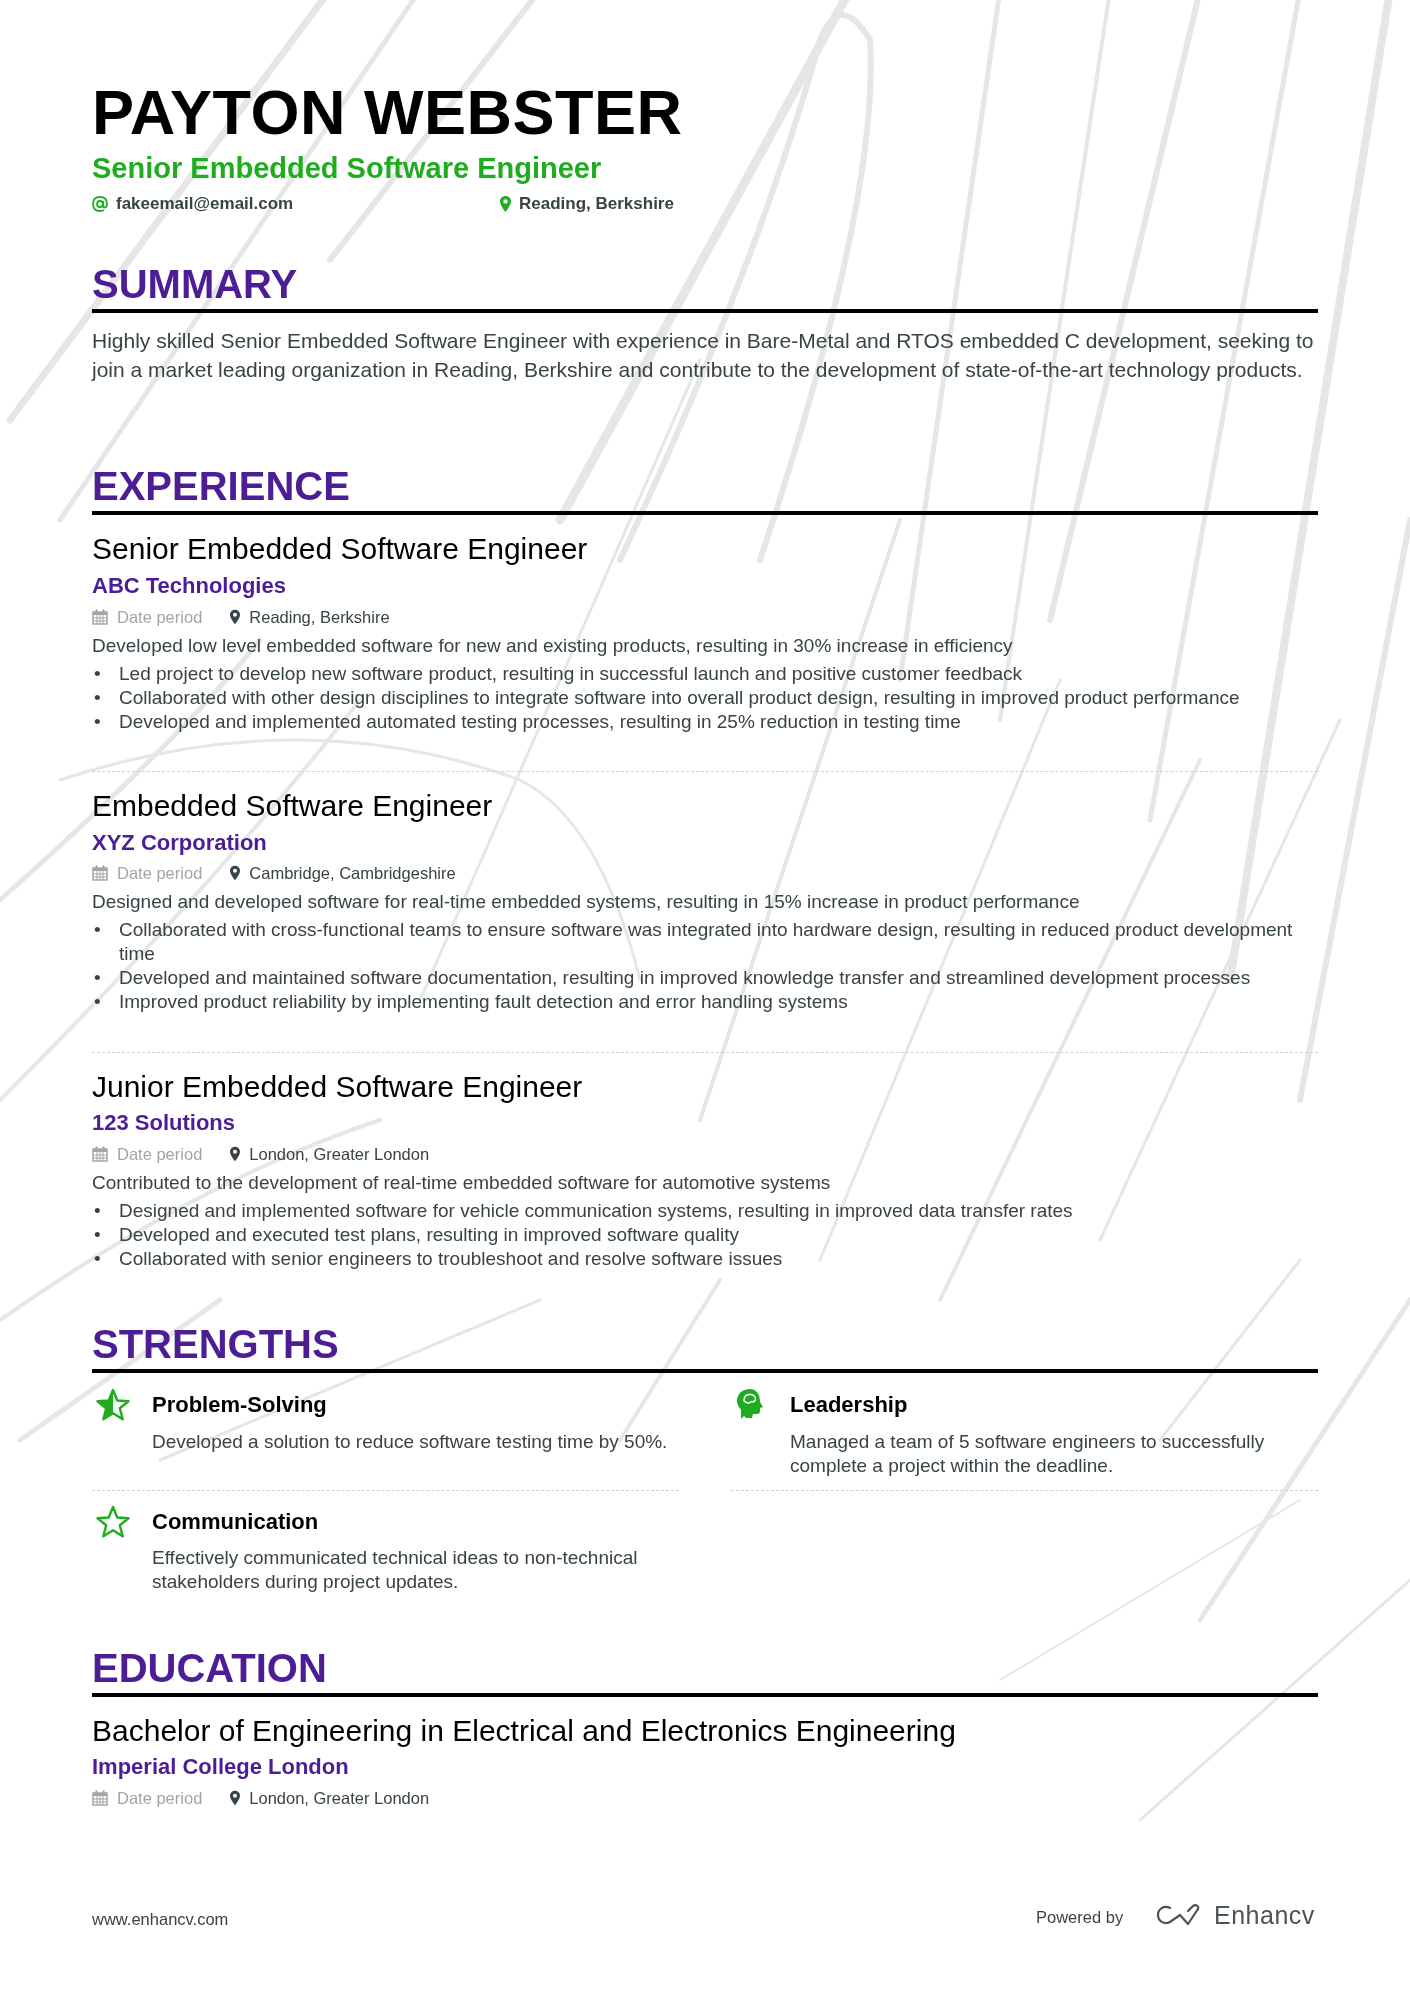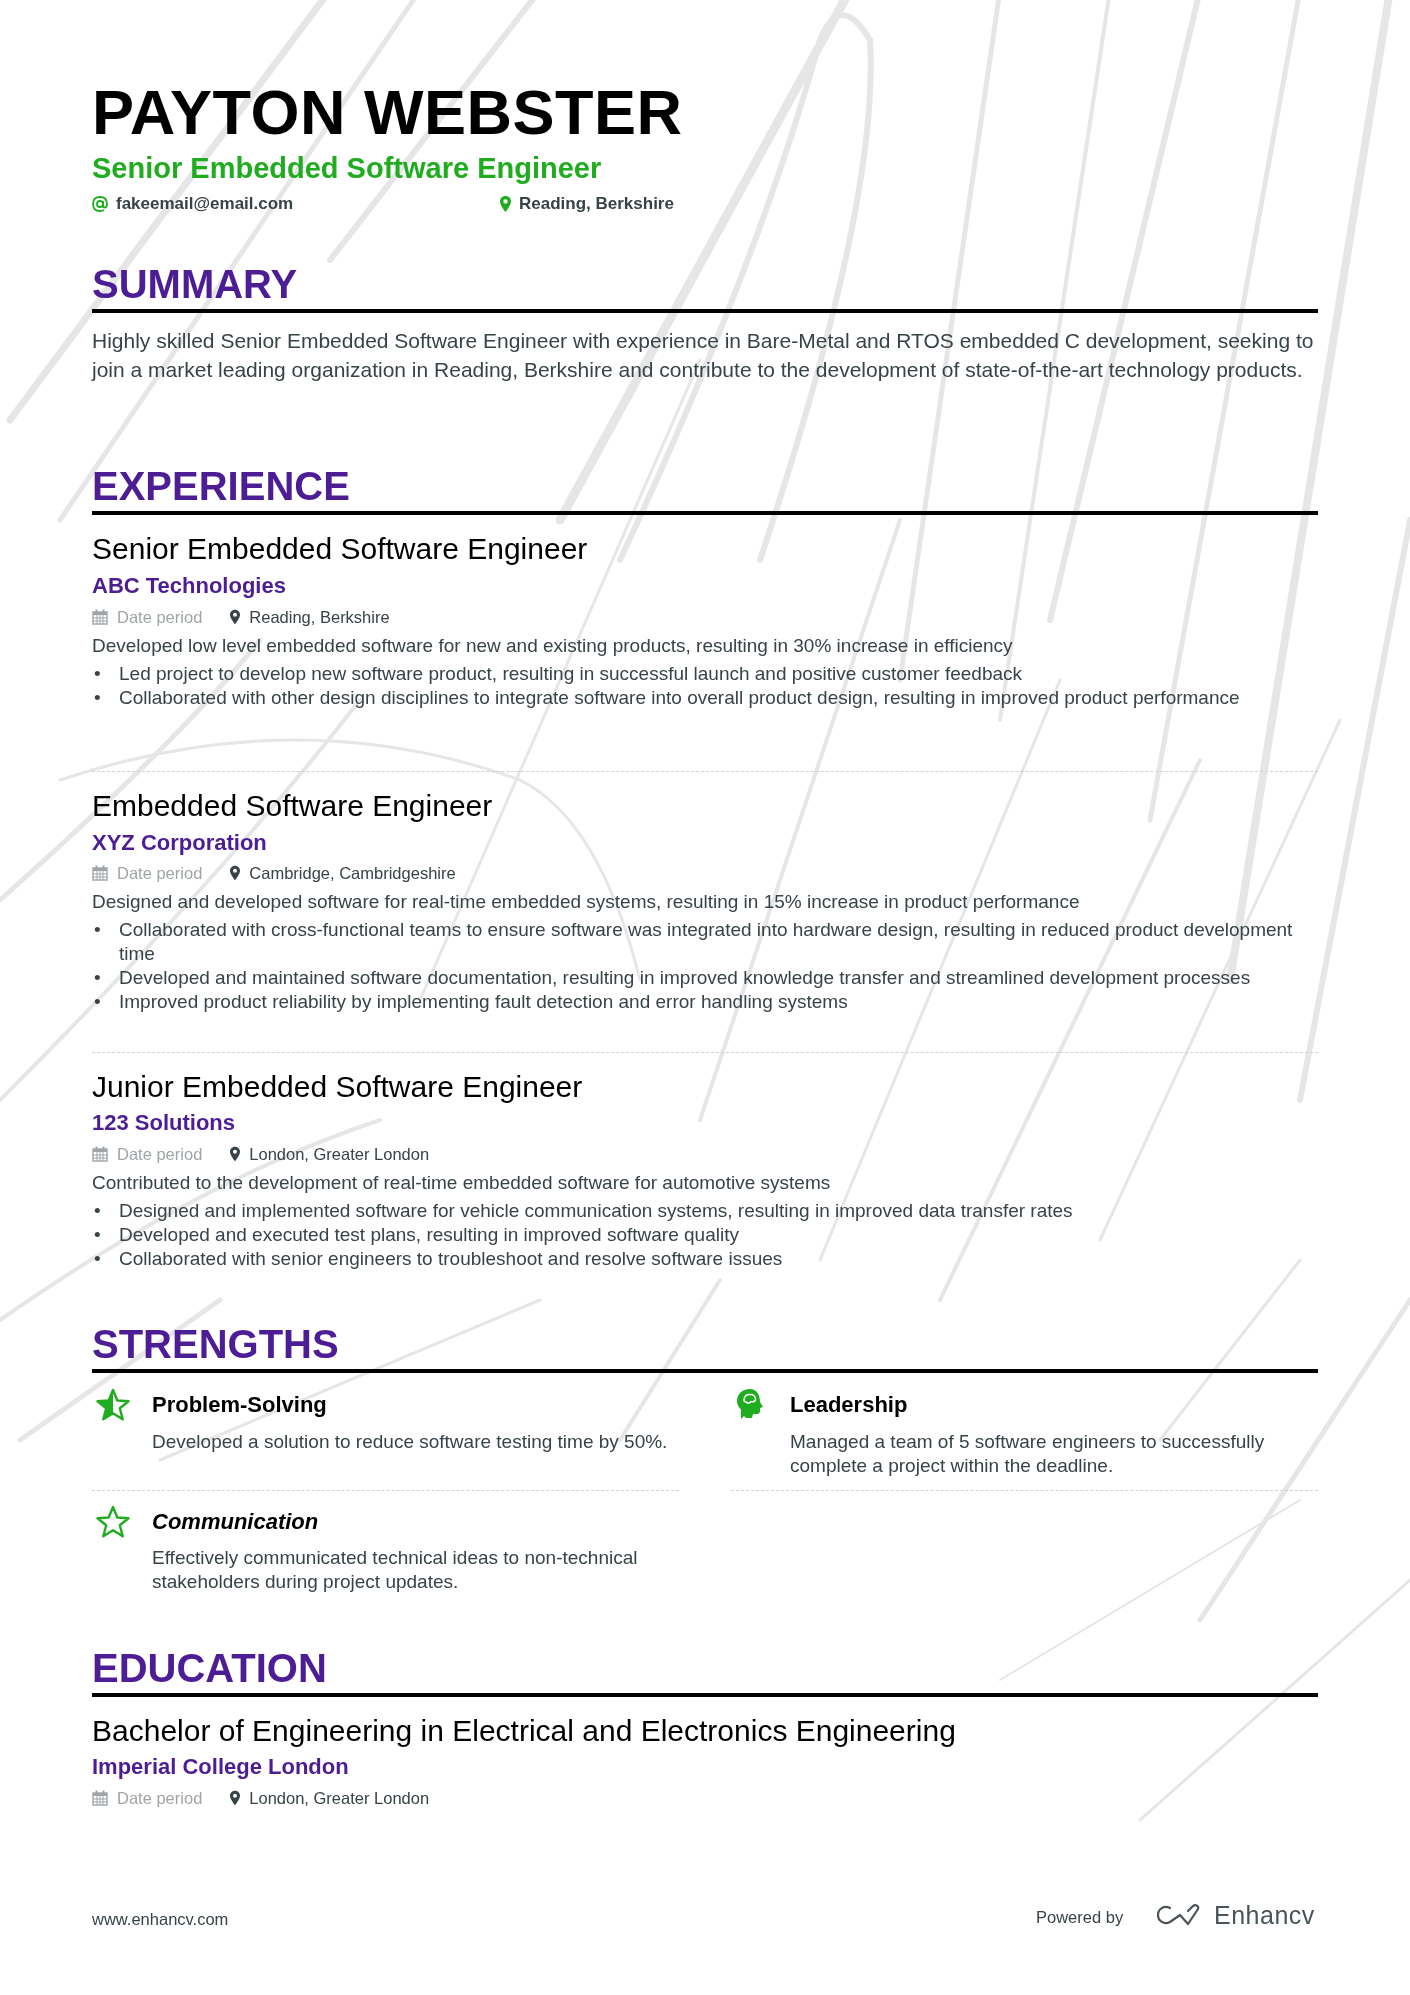--- a/index.html
+++ b/index.html
@@ -113,20 +113,21 @@
   <span class="date">Date period</span>
   <svg class="pin" viewBox="0 0 11 16">
       <path d="M5.5 0 C2.4 0 0 2.4 0 5.4 C0 9.2 5.5 16 5.5 16 C5.5 16 11 9.2 11 5.4 C11 2.4 8.6 0 5.5 0 Z M5.5 7.6 A2.2 2.2 0 1 1 5.5 3.2 A2.2 2.2 0 0 1 5.5 7.6 Z" fill="#384347"></path>
     </svg>
   <span class="loc">Reading, Berkshire</span>
 </div>
 <div class="abs desc" style="top:634px;">Developed low level embedded software for new and existing products, resulting in 30% increase in efficiency</div>
 <ul class="abs bullets" style="top:662px;">
   <li>Led project to develop new software product, resulting in successful launch and positive customer feedback</li>
   <li>Collaborated with other design disciplines to integrate software into overall product design, resulting in improved product performance</li>
+  <li>Developed and implemented automated testing processes, resulting in 25% reduction in testing time</li>
 </ul>
 <div class="abs dash" style="left:92px; top:771px; width:1226px;"></div>
 
 <div class="abs job-title" style="top:788px;">Embedded Software Engineer</div>
 <div class="abs company" style="top:829px;">XYZ Corporation</div>
 <div class="abs meta" style="top:863px;">
   <svg class="cal" viewBox="0 0 16 16">
       <rect x="1" y="3" width="14" height="12" fill="none" stroke="#a0a5a8" stroke-width="1.4"></rect>
       <rect x="1" y="3" width="14" height="3" fill="#a0a5a8"></rect>
       <rect x="3.5" y="0.5" width="2" height="4" fill="#a0a5a8"></rect>
@@ -185,21 +186,21 @@
   <path d="M16 1 C8 1 3 6.5 3 13 C3 17 5 19.5 7 21.5 L7 31 L10 28 L12 30 L18 30 L19 26 L23 26 C25 26 26 25 26 23 L26 20 L29 19 L26 14 C26 6 22 1 16 1 Z" fill="#1fad1f"></path>
   <path d="M10 12 C10 8 13 6 16 6.5 C19 6 22 8.5 21.5 11.5 C21 13.5 19 14 17 13.5 C16 15.5 13 15.5 12 14 C10.5 14 10 13 10 12 Z" fill="none" stroke="#ffffff" stroke-width="1.5"></path>
 </svg>
 <div class="abs st-title" style="left:790px; top:1391px;">Leadership</div>
 <div class="abs st-desc" style="left:790px; top:1430px; width:530px;">Managed a team of 5 software engineers to successfully complete a project within the deadline.</div>
 <div class="abs dash" style="left:731px; top:1490px; width:587px;"></div>
 
 <svg class="abs st-icon" style="left:96px; top:1505px;" viewBox="0 0 34 34">
   <path d="M17 2 L21.3 12.5 L32.5 13.2 L23.8 20.3 L26.7 31.3 L17 25.2 L7.3 31.3 L10.2 20.3 L1.5 13.2 L12.7 12.5 Z" fill="none" stroke="#1fad1f" stroke-width="2.4" stroke-linejoin="round"></path>
 </svg>
-<div class="abs st-title" style="left:152px; top:1508px;font-style:italic;">Communication</div>
+<div class="abs st-title" style="left:152px; top:1508px;">Communication</div>
 <div class="abs st-desc" style="left:152px; top:1546px; width:500px;">Effectively communicated technical ideas to non-technical stakeholders during project updates.</div>
 
 <div class="abs sec-title" style="top:1644px;">EDUCATION</div>
 <div class="abs rule" style="top:1693px;"></div>
 <div class="abs job-title" style="top:1713px;">Bachelor of Engineering in Electrical and Electronics Engineering</div>
 <div class="abs company" style="top:1753px;">Imperial College London</div>
 <div class="abs meta" style="top:1788px;">
   <svg class="cal" viewBox="0 0 16 16">
       <rect x="1" y="3" width="14" height="12" fill="none" stroke="#a0a5a8" stroke-width="1.4"></rect>
       <rect x="1" y="3" width="14" height="3" fill="#a0a5a8"></rect>

